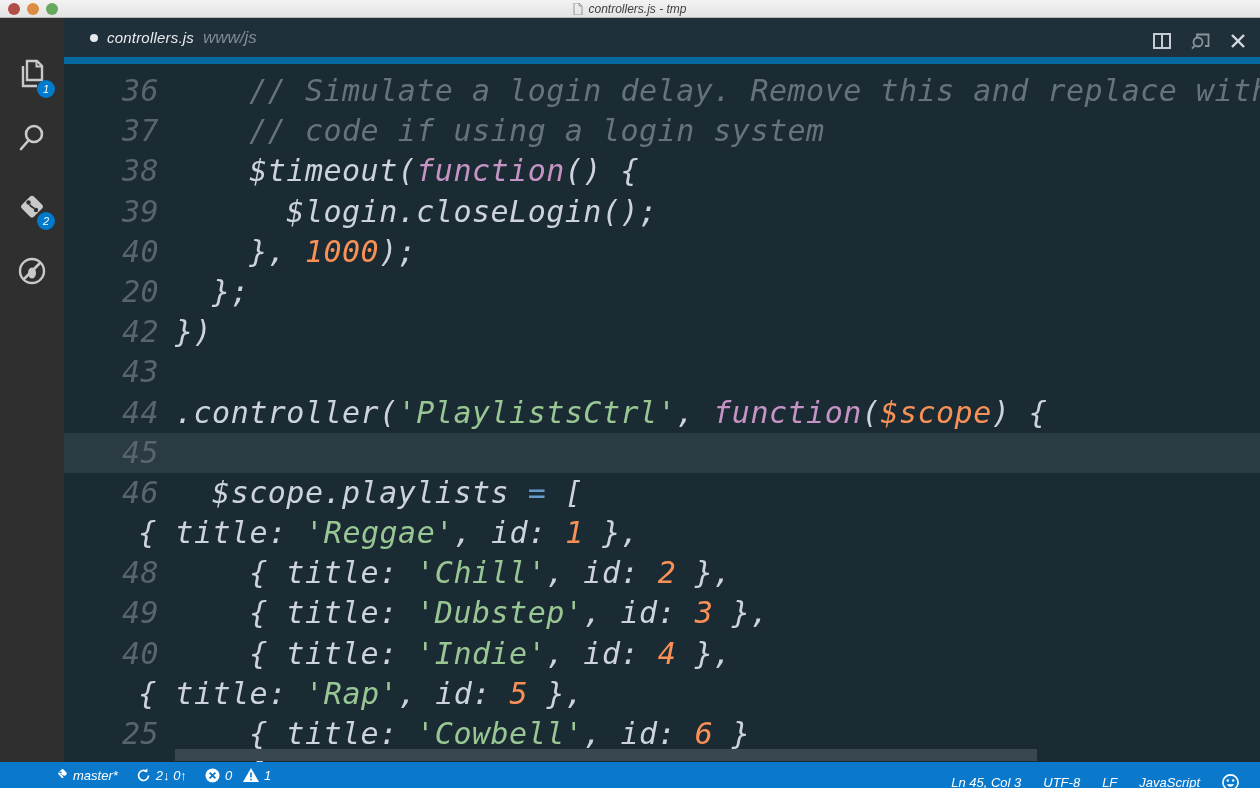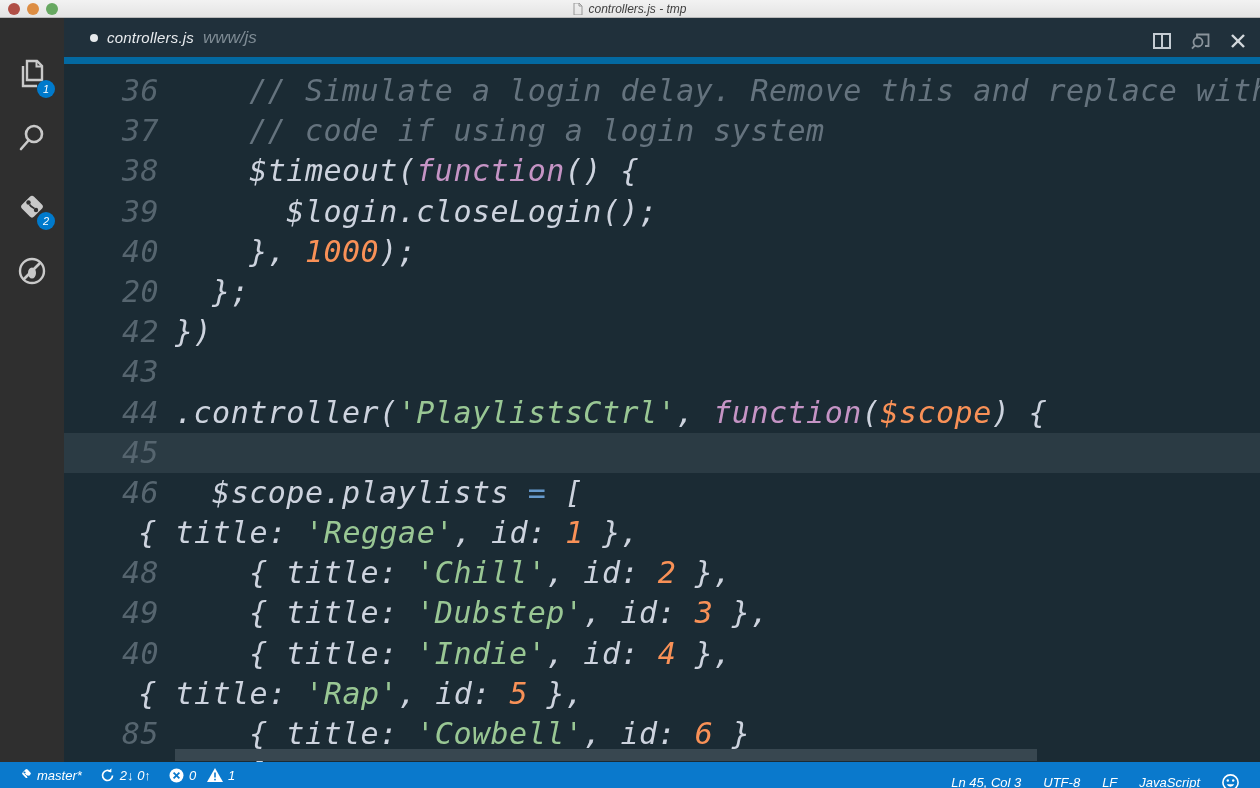--- a/index.html
+++ b/index.html
@@ -59,21 +59,21 @@
   .tok-num{color:var(--number-orange);}
   .tok-op{color:var(--operator-blue);}
 
   
   #vscrollbar{position:absolute;right:1px;top:319px;width:14px;height:162px;background:rgba(118,130,140,.38);z-index:5;}
   #vscroll-cursor-mark{position:absolute;left:3px;top:54px;width:4px;height:16px;background:rgba(200,210,218,.55);}
   #hscrollbar{position:absolute;left:111px;top:681px;width:862px;height:12px;background:rgba(118,130,140,.32);z-index:5;}
   #scroll-corner{position:absolute;right:1px;top:657px;width:16px;height:29px;border:2px solid #5a6673;background:transparent;z-index:4;}
 
   
-  #statusbar{position:absolute;left:0;top:762px;width:1260px;height:26px;background:var(--status-bar-bg);color:#fff;font-size:13px;display:flex;align-items:center;z-index:30;}
+  #statusbar{position:absolute;left:0;top:762px;width:1260px;height:26px;background:var(--status-bar-bg);color:#fff;font-size:13px;display:flex;align-items:center;z-index:30;padding-left:36px;}
   .sb-left{display:flex;align-items:center;gap:0;margin-left:10px;}
   .sb-item{display:flex;align-items:center;gap:5px;padding:0 9px;height:26px;cursor:pointer;}
   .sb-right{margin-left:auto;display:flex;align-items:center;margin-right:10px;}
   .sb-sep{display:flex;align-items:center;gap:5px;padding:0 11px;height:26px;cursor:pointer;margin-top:15px;}
   svg{display:block;}
 </style>
 </head>
 <body>
 
 <div id="app">
@@ -164,21 +164,21 @@
         <div class="code-row"><span class="gutter">42</span><span class="code-text"><span class="tok-d">})</span></span></div>
         <div class="code-row"><span class="gutter">43</span><span class="code-text"></span></div>
         <div class="code-row"><span class="gutter">44</span><span class="code-text"><span class="tok-d">.controller(</span><span class="tok-str">'PlaylistsCtrl'</span><span class="tok-d">, </span><span class="tok-kw">function</span><span class="tok-d">(</span><span class="tok-num">$scope</span><span class="tok-d">) {</span></span></div>
         <div class="code-row current"><span class="gutter">45</span><span class="code-text"></span></div>
         <div class="code-row"><span class="gutter">46</span><span class="code-text"><span class="tok-d">  $scope.playlists </span><span class="tok-op">=</span><span class="tok-d"> [</span></span></div>
         <div class="code-row"><span class="code-text"><span class="tok-d">    { title: </span><span class="tok-str">'Reggae'</span><span class="tok-d">, id: </span><span class="tok-num">1</span><span class="tok-d"> },</span></span></div>
         <div class="code-row"><span class="gutter">48</span><span class="code-text"><span class="tok-d">    { title: </span><span class="tok-str">'Chill'</span><span class="tok-d">, id: </span><span class="tok-num">2</span><span class="tok-d"> },</span></span></div>
         <div class="code-row"><span class="gutter">49</span><span class="code-text"><span class="tok-d">    { title: </span><span class="tok-str">'Dubstep'</span><span class="tok-d">, id: </span><span class="tok-num">3</span><span class="tok-d"> },</span></span></div>
         <div class="code-row"><span class="gutter">40</span><span class="code-text"><span class="tok-d">    { title: </span><span class="tok-str">'Indie'</span><span class="tok-d">, id: </span><span class="tok-num">4</span><span class="tok-d"> },</span></span></div>
         <div class="code-row"><span class="code-text"><span class="tok-d">    { title: </span><span class="tok-str">'Rap'</span><span class="tok-d">, id: </span><span class="tok-num">5</span><span class="tok-d"> },</span></span></div>
-        <div class="code-row"><span class="gutter">85</span><span class="code-text"><span class="tok-d">    { title: </span><span class="tok-str">'Cowbell'</span><span class="tok-d">, id: </span><span class="tok-num">6</span><span class="tok-d"> }</span></span></div>
+        <div class="code-row"><span class="gutter">25</span><span class="code-text"><span class="tok-d">    { title: </span><span class="tok-str">'Cowbell'</span><span class="tok-d">, id: </span><span class="tok-num">6</span><span class="tok-d"> }</span></span></div>
         <div class="code-row"><span class="gutter">53</span><span class="code-text"><span class="tok-d">    ];</span></span></div>
       </div>
     <div id="vscrollbar">
       <div id="vscroll-cursor-mark"></div>
     </div>
     <div id="hscrollbar"></div>
     <div id="scroll-corner"></div>
   </div>
 
   <div id="statusbar">

